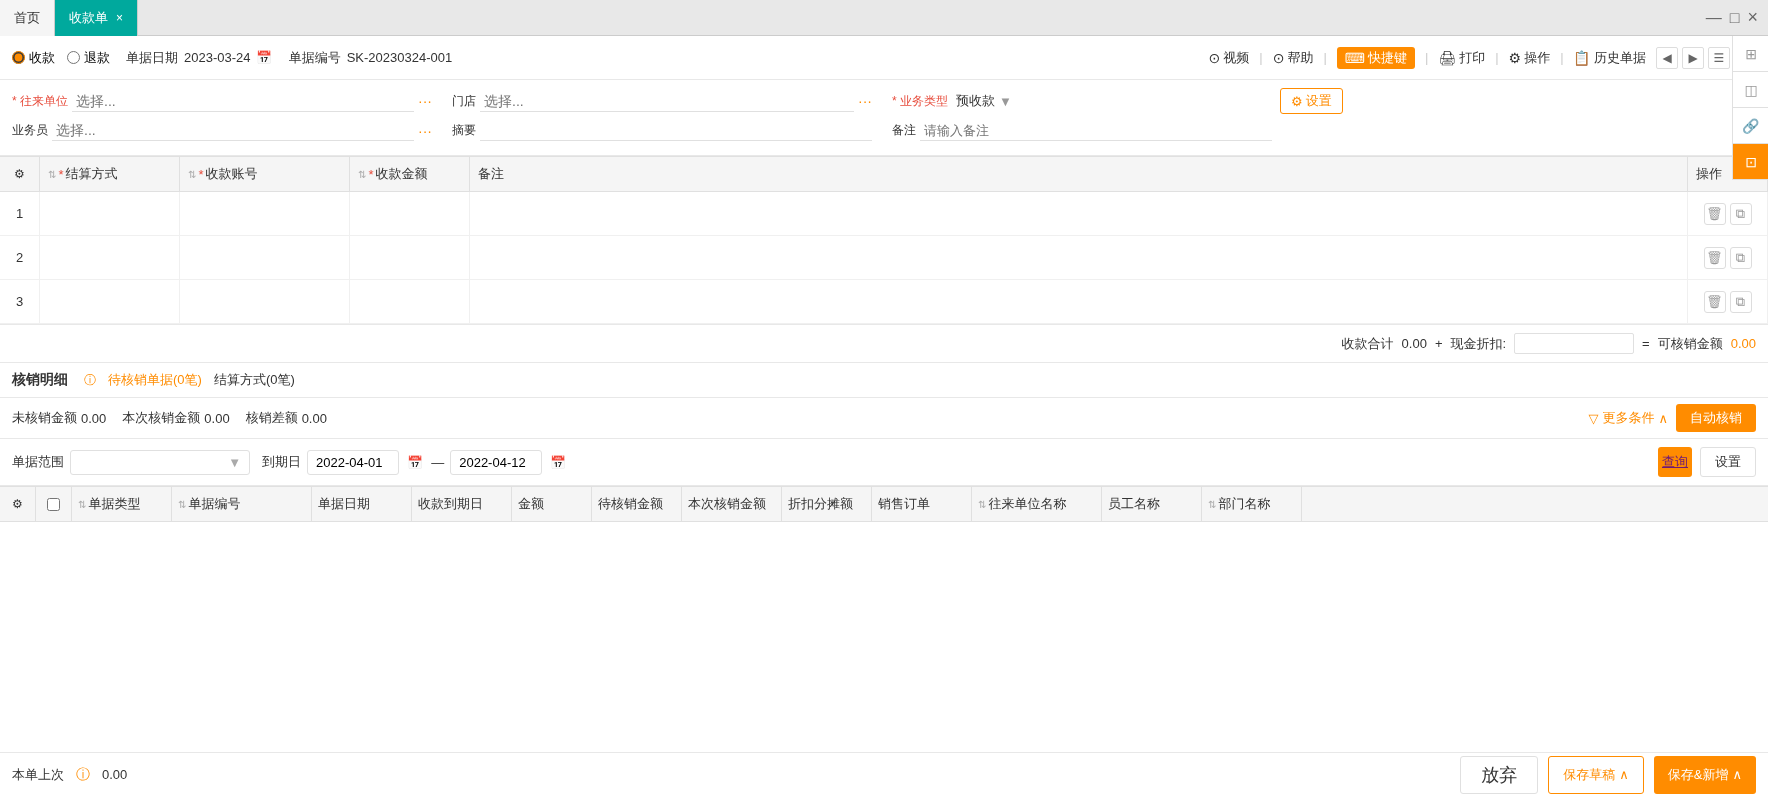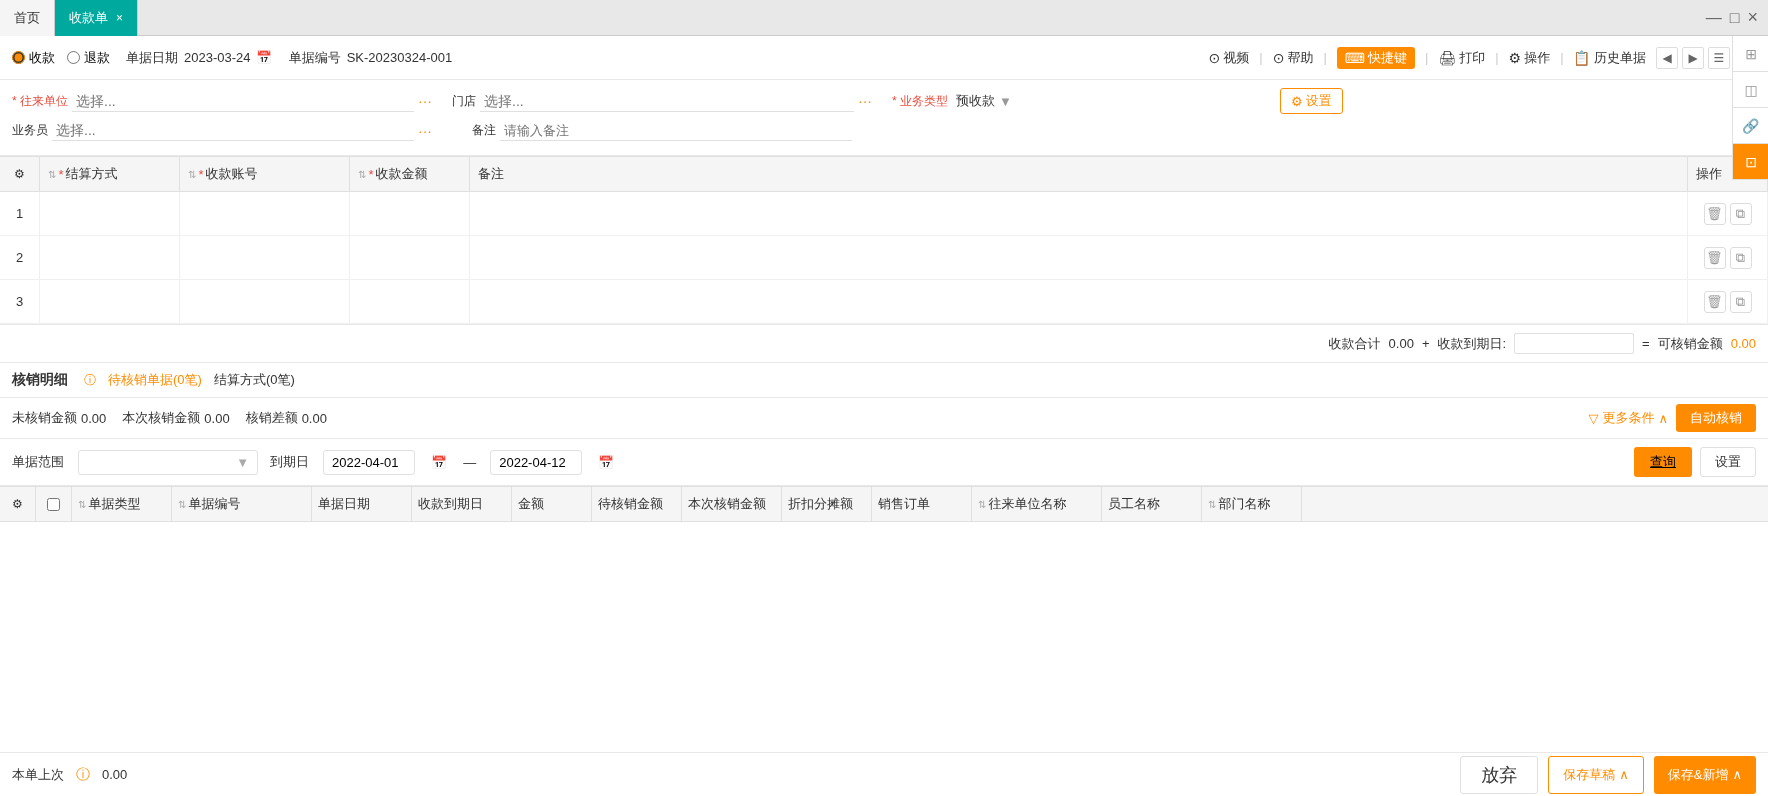--- a/index.html
+++ b/index.html
@@ -90,27 +90,27 @@
     
     .verify-stats { display: flex; align-items: center; padding: 6px 12px; gap: 16px; border-bottom: 1px solid #e8e8e8; }
     .stat-item { display: flex; align-items: center; gap: 4px; font-size: 13px; color: #333; }
     .stat-val { color: #333; }
     .verify-filter { margin-left: auto; display: flex; align-items: center; gap: 8px; }
     .filter-btn { display: flex; align-items: center; gap: 4px; color: #ff8c00; cursor: pointer; font-size: 13px; }
     .auto-verify-btn { background: #ff8c00; color: #fff; border: none; padding: 5px 14px; border-radius: 3px; cursor: pointer; font-size: 13px; }
 
     
     .filter-row { display: flex; align-items: center; padding: 8px 12px; gap: 12px; border-bottom: 1px solid #e8e8e8; }
-    .filter-field { display: flex; align-items: center; gap: 14px; }
+    .filter-field { display: flex; align-items: center; gap: 6px; }
     .filter-label { color: #333; white-space: nowrap; }
     .filter-select { border: 1px solid #e0e0e0; padding: 4px 8px; border-radius: 3px; display: flex; align-items: center; gap: 8px; min-width: 180px; cursor: pointer; background: #fff; }
     .filter-select-arrow { color: #aaa; margin-left: auto; }
     .date-input { border: 1px solid #e0e0e0; padding: 4px 8px; border-radius: 3px; width: 92px; outline: none; }
     .date-sep { color: #333; }
-    .query-btn { background: #ff8c00; color: #000000; border: none; padding: 5px 16px; border-radius: 3px; cursor: pointer; font-size: 13px; text-decoration: underline; }
+    .query-btn { background: #ff8c00; color: #701a75; border: none; padding: 5px 4px; border-radius: 3px; cursor: pointer; font-size: 13px; text-decoration: underline; }
     .filter-settings-btn { background: #fff; border: 1px solid #e0e0e0; color: #333; padding: 5px 14px; border-radius: 3px; cursor: pointer; font-size: 13px; }
     .filter-right { margin-left: auto; display: flex; gap: 8px; }
 
     
     .bottom-table-header { display: flex; background: #f5f5f5; border-top: 1px solid #e0e0e0; border-bottom: 1px solid #e0e0e0; height: 36px; align-items: center; }
     .bth { display: flex; align-items: center; padding: 0 6px; border-right: 1px solid #e0e0e0; height: 100%; font-size: 12px; color: #333; white-space: nowrap; }
     .bth-check { width: 36px; justify-content: center; }
     .bth-settings { width: 36px; justify-content: center; }
     .bth-type { width: 100px; }
     .bth-num { width: 140px; }
@@ -245,20 +245,24 @@
         <span>设置</span>
       </button>
     </div>
     <div class="form-row">
       <div class="form-field" style="flex: 2; max-width: 420px;">
         <span class="form-field-label plain">业务员</span>
         <input class="form-input" type="text" placeholder="选择..." style="">
         <span class="more-btn">···</span>
       </div>
       <div class="field-separator"></div>
+      <div class="form-field" style="flex: 2; max-width: 420px;">
+        <span class="form-field-label plain">摘要</span>
+        <input class="summary-input" type="text" style="">
+      </div>
       <div class="field-separator"></div>
       <div class="form-field" style="flex: 2; max-width: 380px;">
         <span class="form-field-label plain">备注</span>
         <input class="remarks-input" type="text" placeholder="请输入备注" style="">
       </div>
     </div>
   </div>
 
   <div class="table-container">
     <div class="table-header">
@@ -320,21 +324,21 @@
         <div class="op-btn">🗑</div>
         <div class="op-btn">⧉</div>
       </div>
     </div>
   </div>
 
   <div class="summary-row">
     <span>收款合计</span>
     <span class="summary-val">0.00</span>
     <span>+</span>
-    <span>收款到期日:</span>
+    <span>现金折扣:</span>
     <input class="summary-input-field" type="text" style="">
     <span>=</span>
     <span>可核销金额</span>
     <span class="summary-highlight">0.00</span>
   </div>
 
   <div class="verify-section">
 
     <div class="verify-header">
       <span class="verify-title">核销明细</span>

